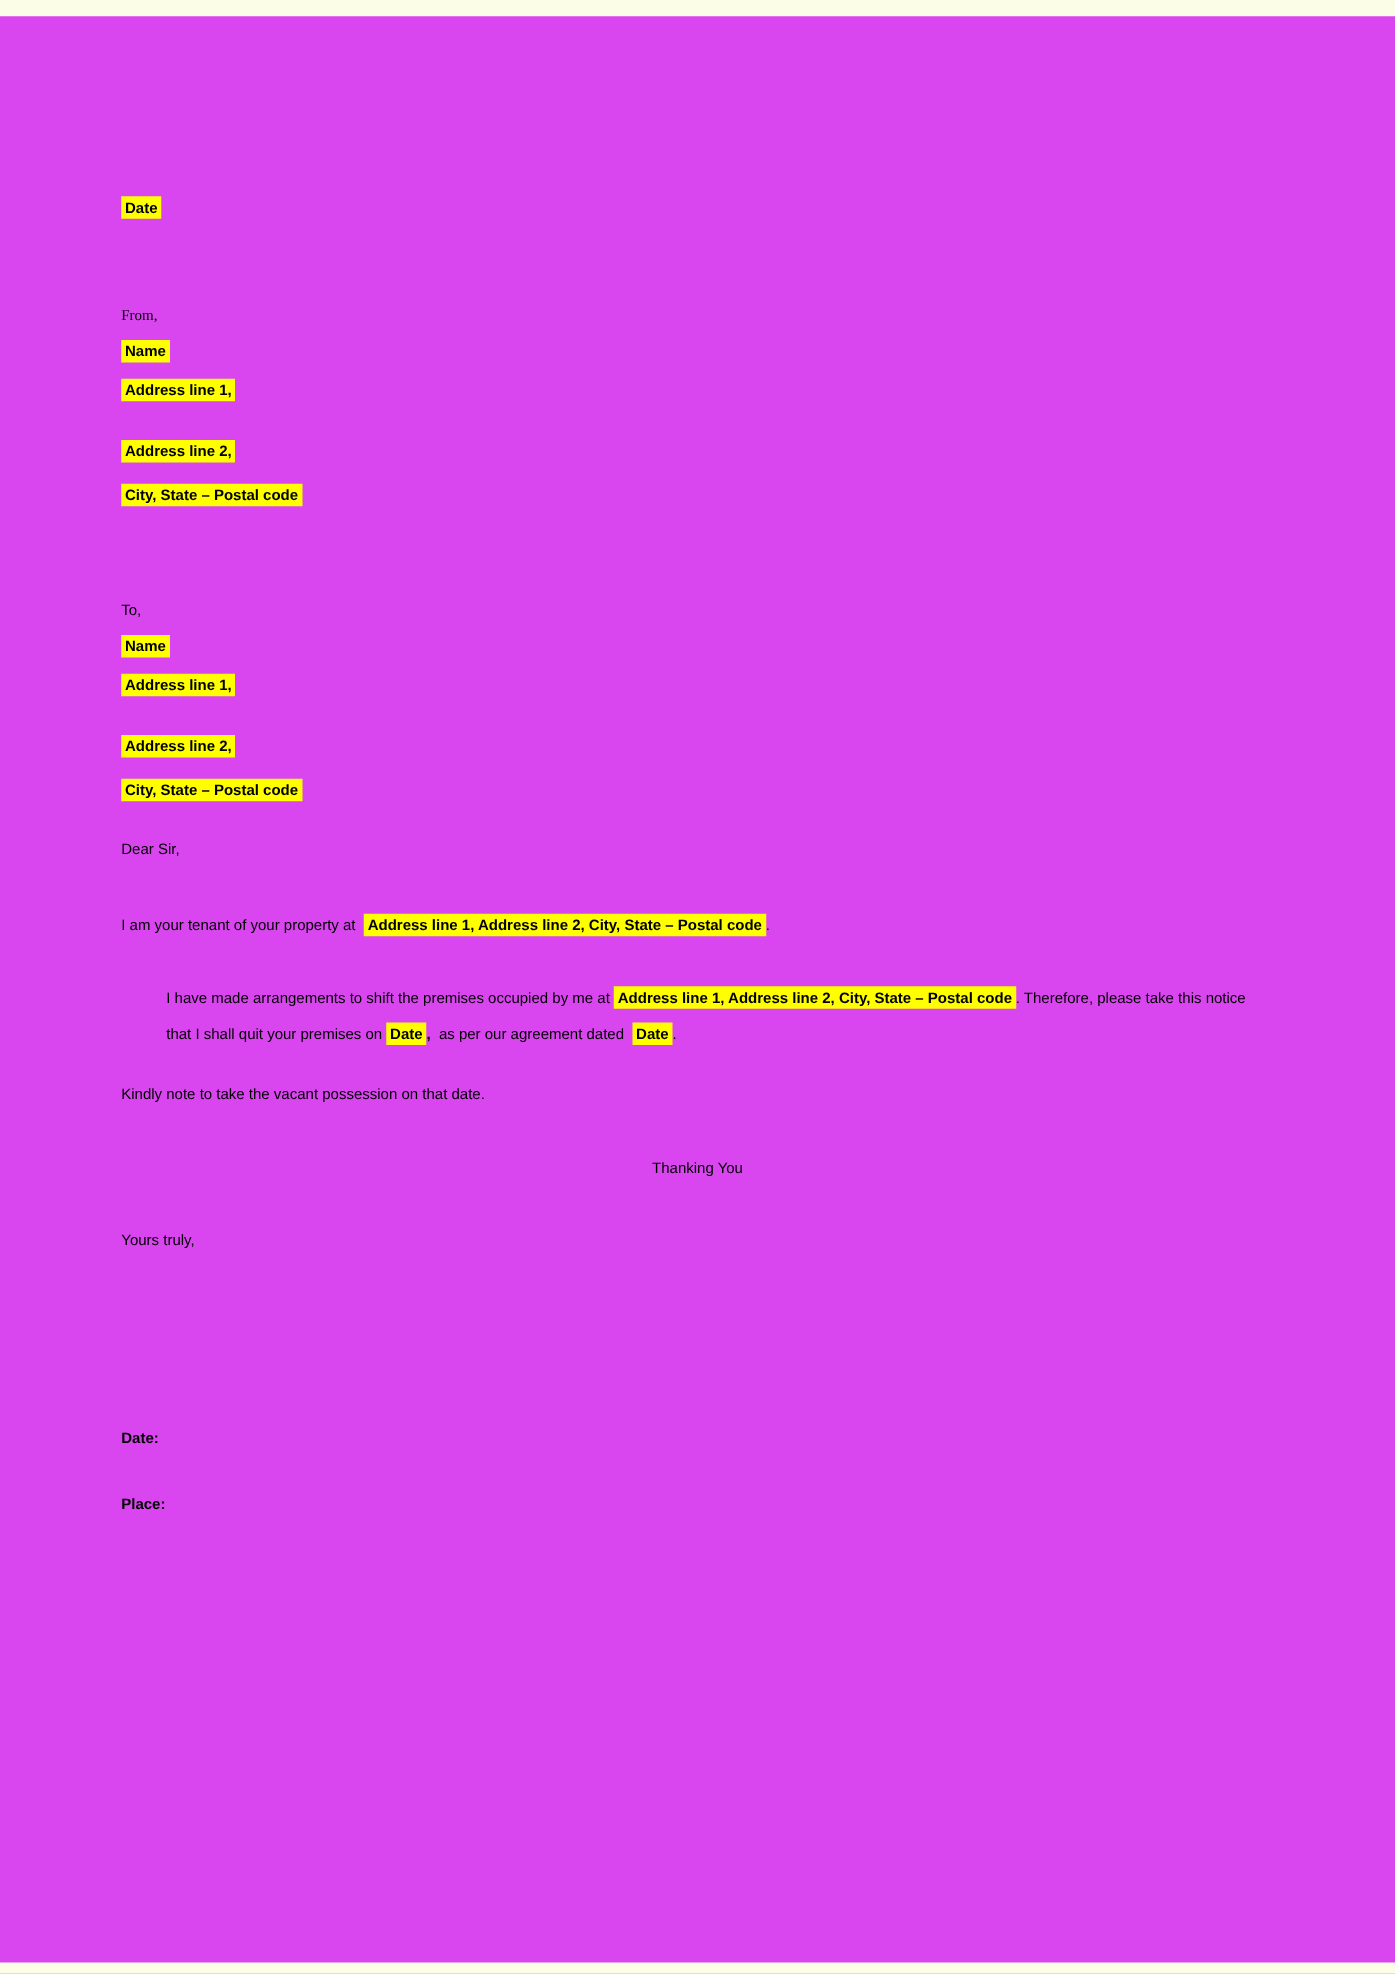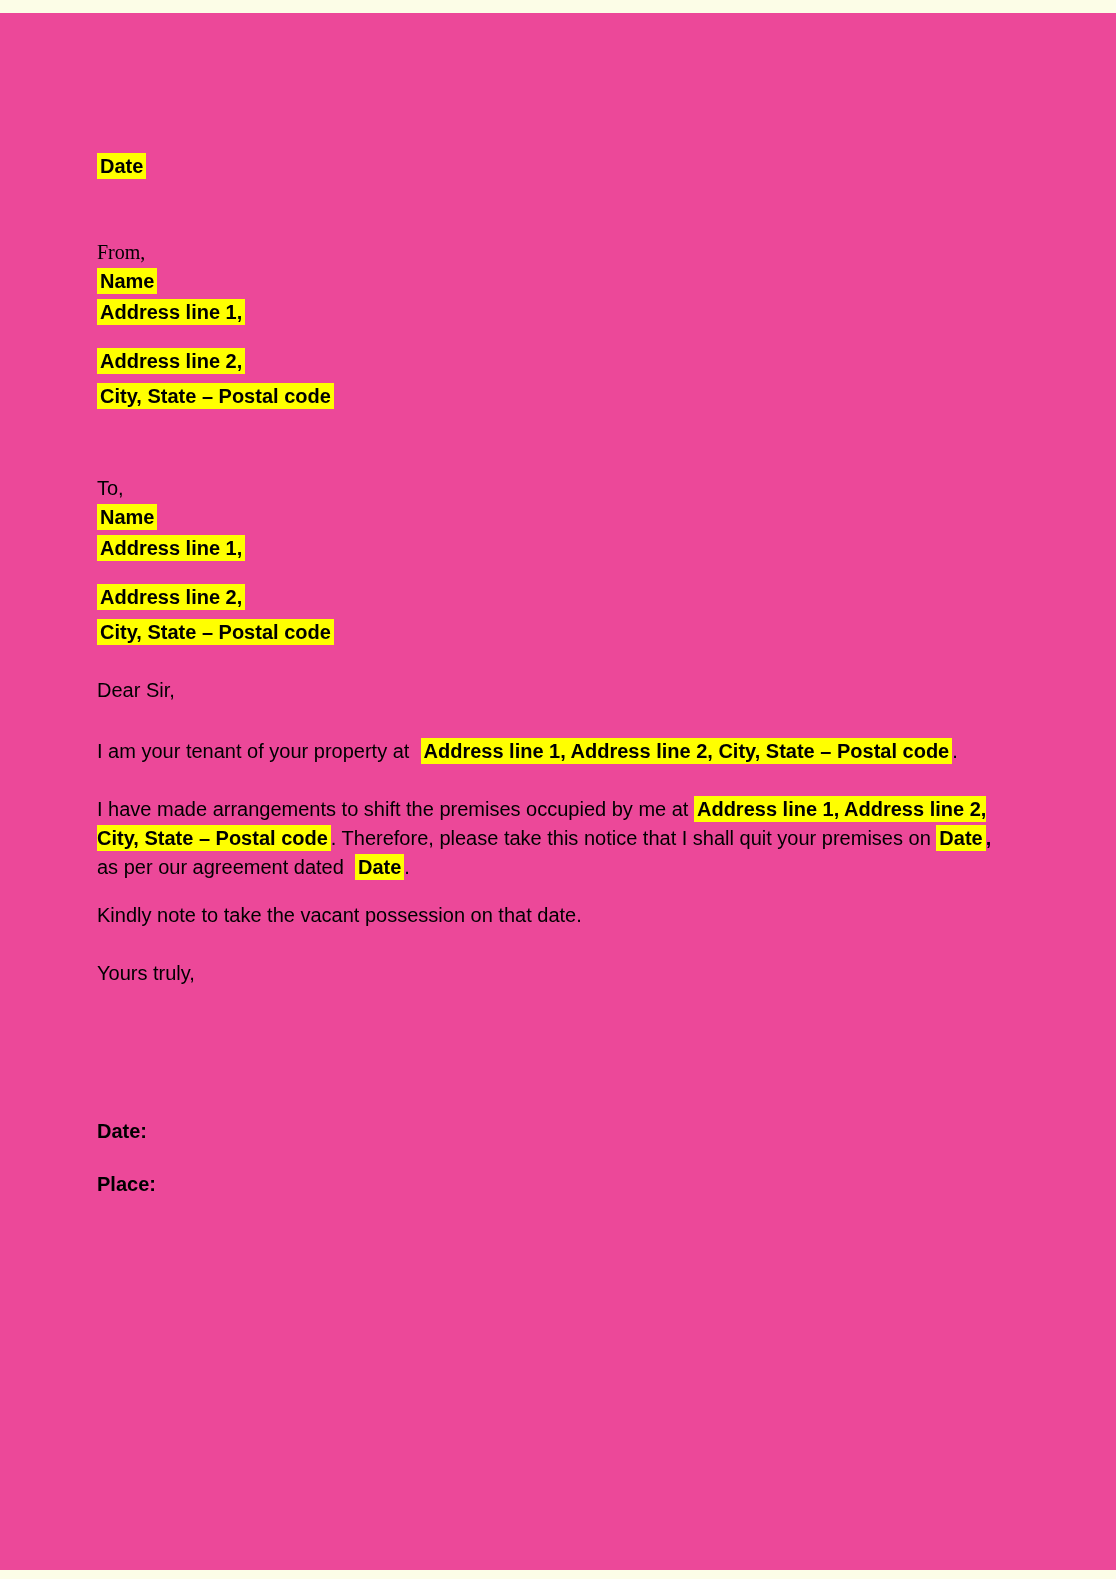--- a/index.html
+++ b/index.html
@@ -1,44 +1,44 @@
 <!DOCTYPE html>
 <html><head>
 <meta charset="utf-8">
 <style>
   html, body { margin: 0; padding: 0; background: #ffffff; }
   .page {
     width: 1116px;
     height: 1579px;
     box-sizing: border-box;
-    background: #ec4899;
+    background: #d946ef;
     border-top: 13px solid #fcfde7;
     border-bottom: 9px solid #fcfde7;
     font-family: "Liberation Sans", sans-serif;
-    font-size: 20px;
+    font-size: 12px;
     color: #000000;
     overflow: hidden;
   }
   .content { padding: 0 97px; }
   .line, .para { line-height: 29px; }
   .b  { font-weight: bold; }
   .hl { background: #ffff00; padding: 2px 3px; }
   .justify { text-align: justify; }
 
   
   [data-name="date-placeholder-line"]        { margin-top: 139px; }
   [data-name="from-label"]                   { margin-top: 57px; font-family: Liberation Serif, serif; }
   [data-name="to-label"]                     { margin-top: 63px; }
   .address-block .addr-line:nth-child(2)     { margin-top: 2px; }
   .address-block .addr-line:nth-child(3)     { margin-top: 20px; }
   .address-block .addr-line:nth-child(4)     { margin-top: 6px; }
   [data-name="subject-line"]                 { margin-top: 36px; text-align: center; }
-  [data-name="salutation"]                   { margin-top: 29px; }
+  [data-name="salutation"]                   { margin-top: 18px; }
   [data-name="paragraph-tenant-property"]    { margin-top: 32px; }
-  [data-name="paragraph-notice"]             { margin-top: 29px; }
+  [data-name="paragraph-notice"]             { margin-top: 29px; margin-left: 36px; }
   [data-name="paragraph-vacant-possession"]  { margin-top: 19px; }
   [data-name="closing-thanks"]               { margin-top: 30px; text-align: center; }
   [data-name="signoff"]                      { margin-top: 29px; }
   [data-name="footer-date-line"]             { margin-top: 129px; }
   [data-name="footer-place-line"]            { margin-top: 24px; }
 </style>
 </head>
 <body>
 
 <div class="page" data-name="document-page">
@@ -66,20 +66,21 @@
 
 
     <div class="line" data-name="salutation">Dear Sir,</div>
 
     <div data-name="paragraphs-container">
         <div class="para justify" data-name="paragraph-tenant-property"><span data-name="body-text">I am your tenant of your property at &nbsp;</span><span class="hl b" data-name="placeholder-text">Address line 1, Address line 2, City, State – Postal code</span><span data-name="body-text">.</span></div>
         <div class="para" data-name="paragraph-notice"><span data-name="body-text">I have made arrangements to shift the premises occupied by me at </span><span class="hl b" data-name="placeholder-text">Address line 1, Address line 2, City, State – Postal code</span><span data-name="body-text">. Therefore, please take this notice that I shall quit your premises on </span><span class="hl b" data-name="placeholder-text">Date</span><span class="b" data-name="body-text">,</span><span data-name="body-text">&nbsp; as per our agreement dated &nbsp;</span><span class="hl b" data-name="placeholder-text">Date</span><span data-name="body-text">.</span></div>
         <div class="para" data-name="paragraph-vacant-possession"><span data-name="body-text">Kindly note to take the vacant possession on that date.</span></div>
       </div>
 
+    <div class="line" data-name="closing-thanks">Thanking You</div>
 
     <div class="line" data-name="signoff">Yours truly,</div>
 
     <div class="line" data-name="footer-date-line">
       <span class="b" data-name="footer-date-label">Date:</span>
     </div>
     <div class="line" data-name="footer-place-line">
       <span class="b" data-name="footer-place-label">Place:</span>
     </div>
 

